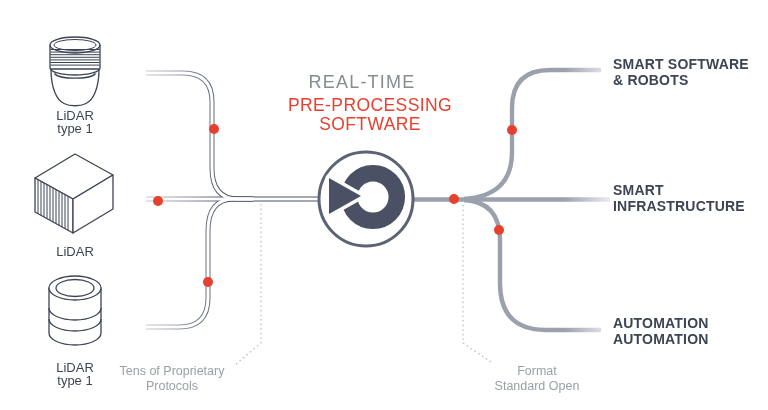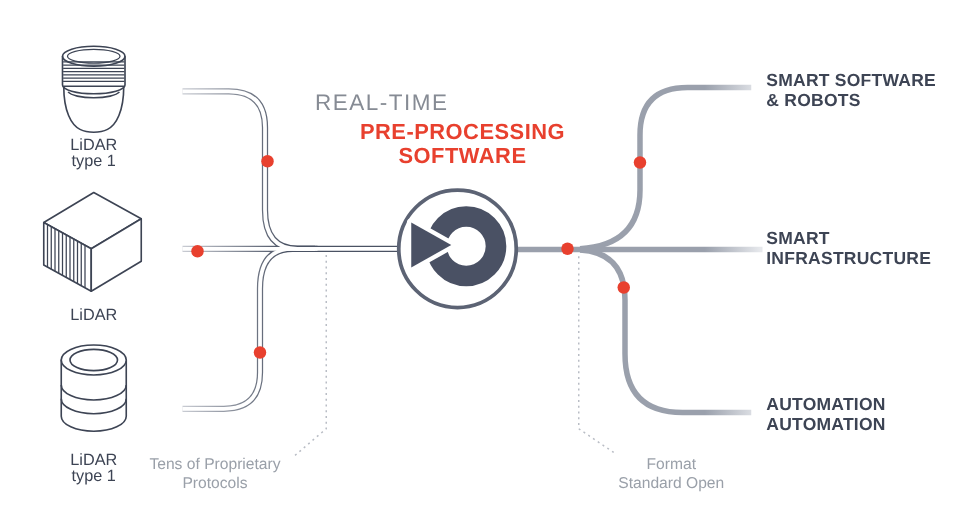--- a/index.html
+++ b/index.html
@@ -2,21 +2,21 @@
 <html style="--accent-red: #e8402e; --navy-text: #3d4454; --gray-text: #868b94; --line-left: #4a5263; --line-left-fade: #c9ccd3; --line-right: #9aa0ac; --line-right-fade: #e6e8ec; --icon-slate: #4a5164; --icon-ring-border: #5c6374; --muted-label: #9aa0a9; --dotted-line: #b9bdc5; --background: #ffffff;"><head>
 <meta charset="utf-8">
 <style>
   html,body{margin:0;padding:0;}
   body{width:768px;height:410px;background:#fff;font-family:"Liberation Sans",sans-serif;overflow:hidden;}
   #stage{position:relative;width:768px;height:410px;}
   #diagram-svg{position:absolute;left:0;top:0;}
   .abs{position:absolute;}
   .center-title{width:220px;left:260px;text-align:center;}
   #real-time{top:72px;left:252px;font-size:18px;letter-spacing:1.2px;color:var(--gray-text);}
-  #software-title{top:96px;font-size:17.5px;line-height:19px;font-weight:bold;color:var(--accent-red);letter-spacing:0.4px;}
+  #software-title{top:96px;font-size:17.5px;line-height:19px;font-weight:normal;color:var(--accent-red);letter-spacing:0.4px;}
   .lidar-label{width:110px;left:20px;text-align:center;font-weight:normal;font-size:13px;line-height:12.5px;color:var(--navy-text);}
   .out-label{left:613px;width:155px;font-weight:bold;font-size:14px;line-height:15.5px;color:var(--navy-text);letter-spacing:0.2px;}
   .annot{width:170px;text-align:center;font-size:12.5px;line-height:14.5px;color:var(--muted-label);}
   .rbranch{stroke:url(#gradRight);stroke-width:4.4;fill:none;}
   .tube-outer path{stroke:url(#gradLeft);stroke-width:5;fill:none;}
   .tube-inner path{stroke:#fff;stroke-width:3;fill:none;}
   .guide{fill:none;stroke:var(--dotted-line);stroke-width:1.2;stroke-dasharray:1.6 3;}
   .dot{fill:var(--accent-red);}
   .icon-outer{fill:#fff;stroke:var(--icon-ring-border);stroke-width:3;}
   .icon-ring{fill:none;stroke:var(--icon-slate);stroke-width:16.5;}
@@ -104,21 +104,21 @@
 
   <g transform="translate(48,275)">
     <path class="df" d="M1 13 V58 A26 12 0 0 0 53 58 V13 Z"></path>
     <ellipse class="df" cx="27" cy="13" rx="26" ry="12"></ellipse>
     <ellipse class="dn" cx="27" cy="13" rx="19" ry="8.5"></ellipse>
     <path class="dn" d="M1 33 A26 12 0 0 0 53 33"></path>
     <path class="dn" d="M1 44 A26 12 0 0 0 53 44"></path>
   </g>
 </svg>
 
-<div class="abs" id="real-time" style="width:220px;">REAL-TIME</div>
+<div class="abs" id="real-time" style="width:220px;text-align:center">REAL-TIME</div>
 <div class="abs center-title" id="software-title">
   <span style="display:block">PRE-PROCESSING</span>
   <span style="display:block">SOFTWARE</span>
 </div>
 
 <div class="abs lidar-label" style="top:110px">
   <span style="display:block">LiDAR</span>
   <span style="display:block">type 1</span>
 </div>
 <div class="abs lidar-label" style="top:246px">

